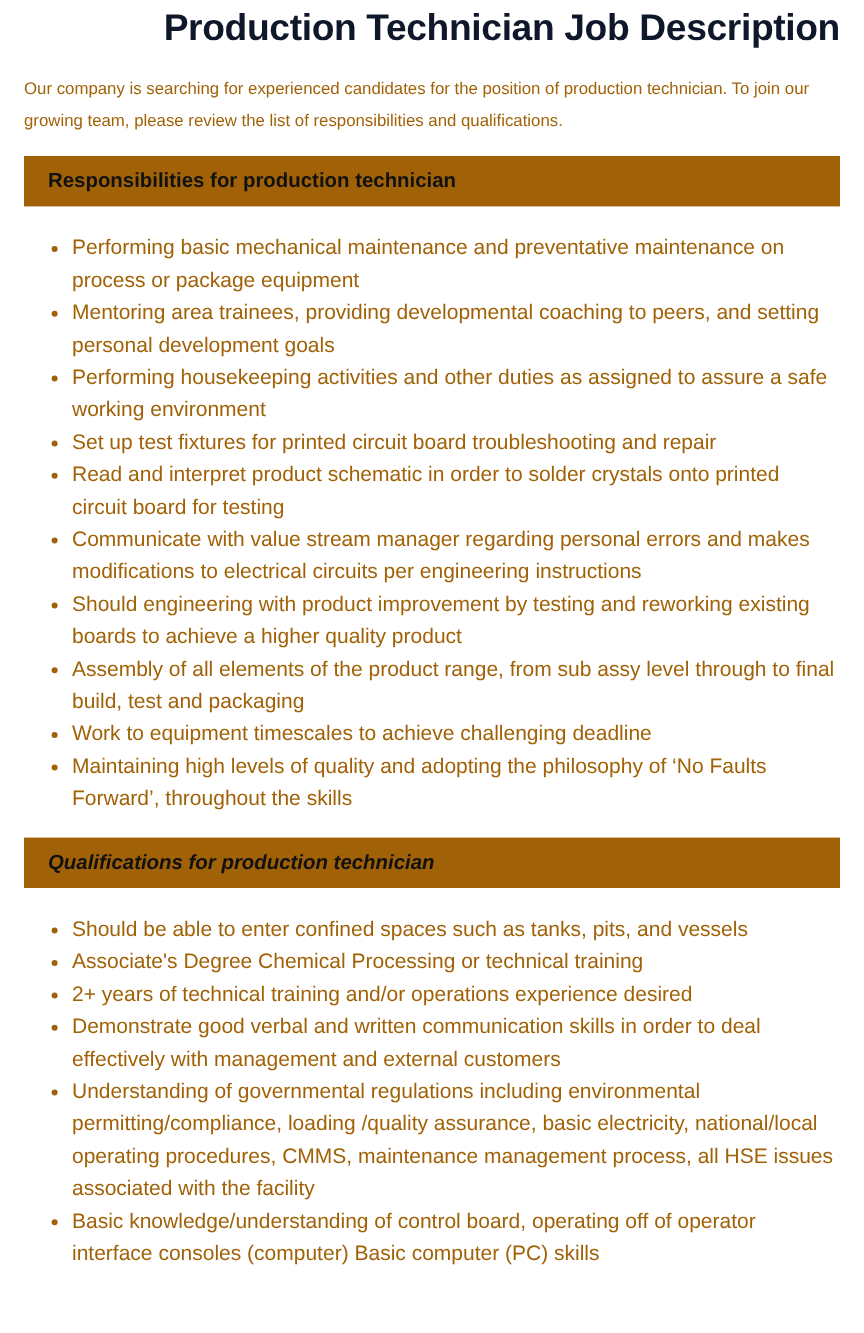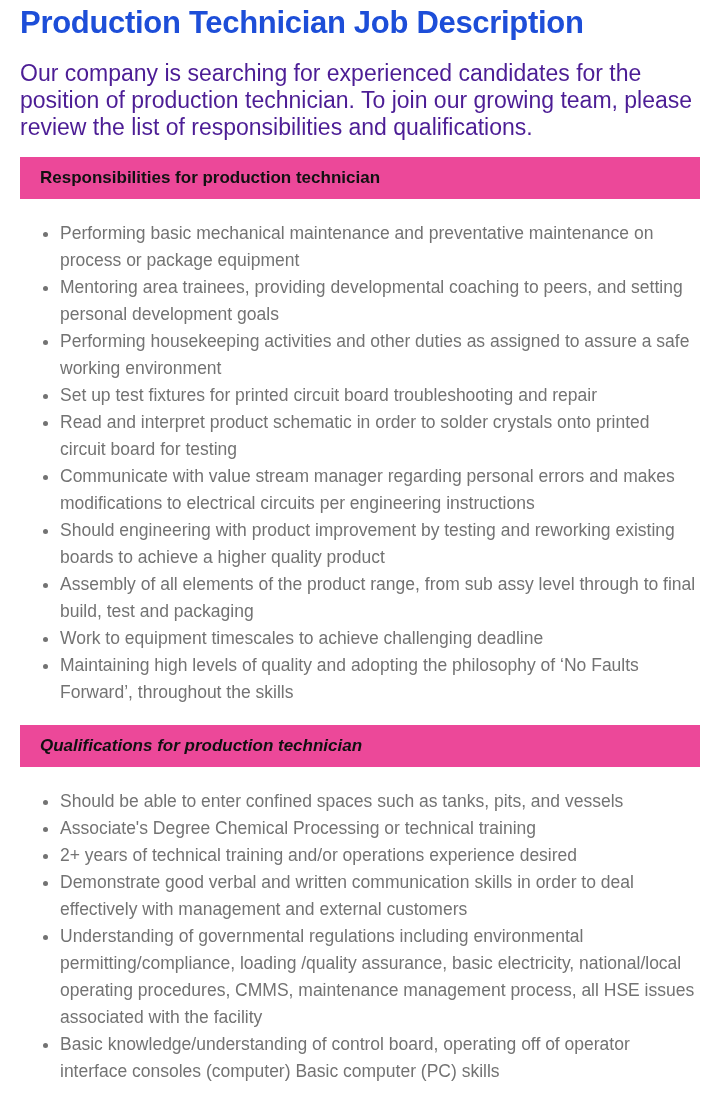--- a/index.html
+++ b/index.html
@@ -4,44 +4,44 @@
   <style>
     html, body { margin: 0; padding: 0; background: #ffffff; }
     body {
       width: 720px; height: 1111px; overflow: hidden;
       font-family: "Liberation Sans", sans-serif;
       color: #111111;
     }
     .page { padding: 0 20px; position: relative; }
     h1 {
       margin: 0; padding-top: 2px;
-      text-align: left;
+      text-align: right;
       font-size: 31px; font-weight: bold;
       line-height: 42px; letter-spacing: -0.3px;
-      color: #1d4ed8;
+      color: #0f172a;
     }
     .intro {
       margin: 16px 0 0 0;
-      font-size: 23px; line-height: 27px;
-      color: #4c1d95;
+      font-size: 14px; line-height: 27px;
+      color: #a16207;
     }
     .section-header {
-      background: #ec4899;
+      background: #a16207;
       height: 42px;
       margin-top: 16px;
       padding-left: 20px;
       display: flex; align-items: center;
       font-size: 17px; font-weight: bold;
       color: #111;
     }
     ul {
       margin: 21px 0 0 0;
       padding-left: 40px;
       font-size: 17.5px; line-height: 27px;
-      color: #737373;
+      color: #a16207;
     }
     ul li { margin: 0; padding: 0; }
     .sec2 { margin-top: 19px; font-style: italic; }
   </style>
 </head>
 <body>
 
 <div class="page">
   <h1>Production Technician Job Description</h1>
   <p class="intro">Our company is searching for experienced candidates for the position of production technician. To join our growing team, please review the list of responsibilities and qualifications.</p>

